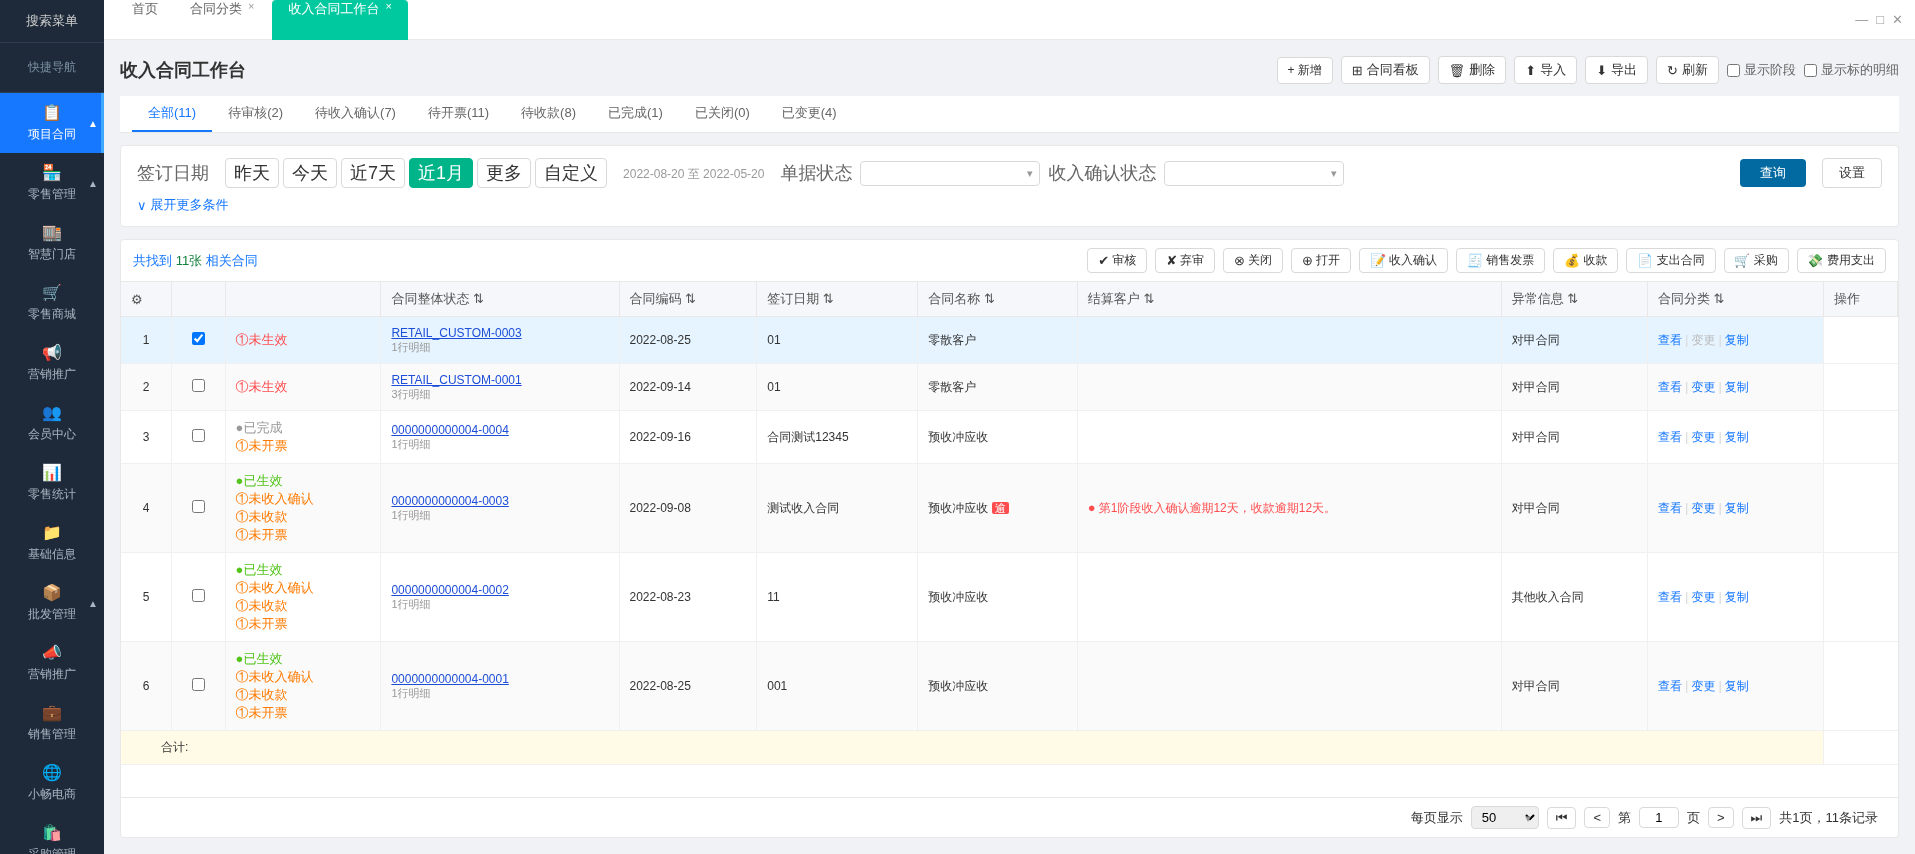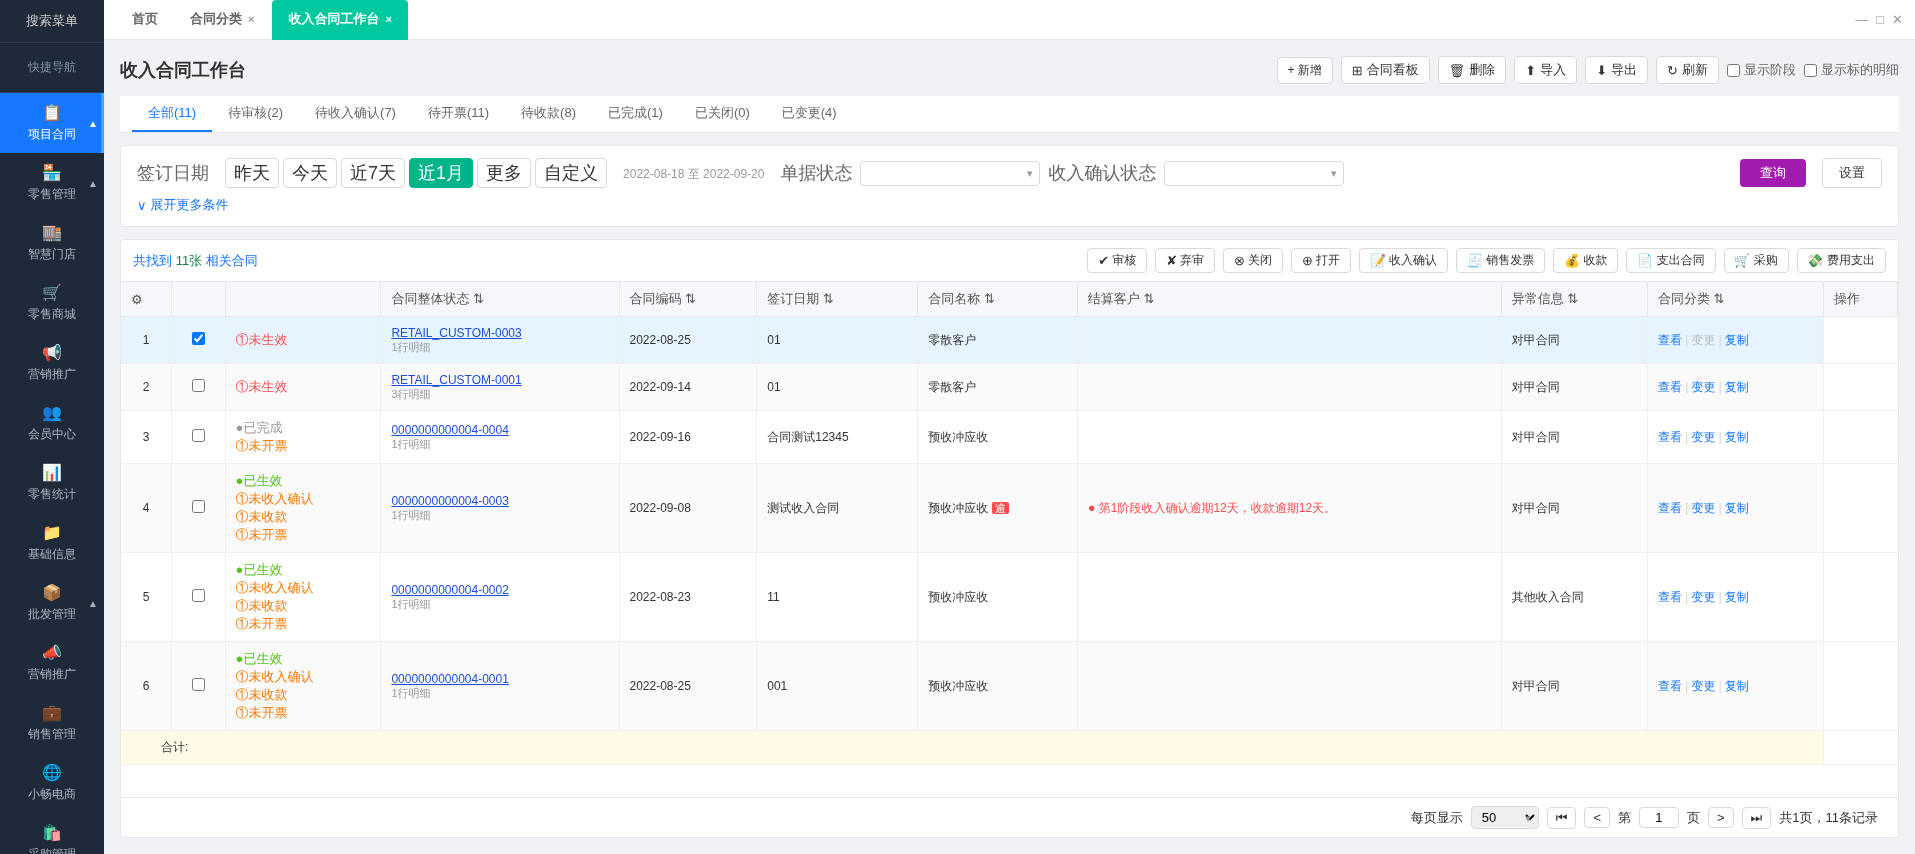--- a/index.html
+++ b/index.html
@@ -15,21 +15,21 @@
     .sidebar-item.active::after { content: ''; position: absolute; right: 0; top: 0; width: 3px; height: 100%; background: #40a9ff; }
     .sidebar-item-icon { font-size: 16px; margin-bottom: 4px; }
     .sidebar-item-label { font-size: 12px; text-align: center; }
     .sidebar-arrow { font-size: 10px; position: absolute; right: 6px; top: 50%; transform: translateY(-50%); }
 
     
     .main { flex: 1; display: flex; flex-direction: column; overflow: hidden; }
 
     
     .tab-bar { background: #fff; border-bottom: 1px solid #e8e8e8; display: flex; align-items: center; padding: 0 12px; height: 40px; flex-shrink: 0; }
-    .tab-item { padding: 0 16px; height: 40px; display: flex; align-items: center; cursor: pointer; font-size: 13px; color: #666; border-bottom: 2px solid transparent; white-space: nowrap; font-weight: bold; }
+    .tab-item { padding: 0 16px; height: 40px; display: flex; align-items: flex-start; cursor: pointer; font-size: 13px; color: #666; border-bottom: 2px solid transparent; white-space: nowrap; }
     .tab-item .tab-close { margin-left: 6px; color: #999; font-size: 11px; cursor: pointer; }
     .tab-item.highlighted { background: #00c9a0; color: #fff; border-radius: 4px 4px 0 0; margin: 0 2px; }
     .tab-item.highlighted .tab-close { color: #fff; }
     .window-controls { margin-left: auto; display: flex; gap: 8px; color: #999; cursor: pointer; font-size: 14px; }
 
     
     .content { flex: 1; overflow: auto; padding: 16px; display: flex; flex-direction: column; gap: 12px; }
 
     
     .page-header { display: flex; align-items: center; justify-content: space-between; }
@@ -49,21 +49,21 @@
     .filter-row { display: flex; align-items: center; gap: 16px; flex-wrap: wrap; }
     .filter-label { color: #666; font-size: 18px; white-space: nowrap; }
     .date-buttons { display: flex; align-items: center; gap: 4px; }
     .date-btn { padding: 2px 8px; border: 1px solid #d9d9d9; border-radius: 4px; background: #fff; cursor: pointer; font-size: 18px; color: #333; }
     .date-btn.active { background: #00b48a; color: #fff; border-color: #00b48a; }
     .date-range { font-size: 12px; color: #999; margin-top: 2px; }
     .filter-select-group { display: flex; align-items: center; gap: 8px; flex: 1; }
     .filter-select { border: 1px solid #d9d9d9; border-radius: 4px; padding: 4px 24px 4px 8px; font-size: 13px; color: #333; background: #fff; min-width: 180px; cursor: pointer; appearance: none; position: relative; }
     .select-wrapper { position: relative; display: inline-block; }
     .select-wrapper::after { content: '▾'; position: absolute; right: 8px; top: 50%; transform: translateY(-50%); color: #999; pointer-events: none; font-size: 11px; }
-    .query-btn { padding: 5px 20px; background: #a21caf; color: #fff; border: none; border-radius: 4px; cursor: pointer; font-size: 13px; }
+    .query-btn { padding: 5px 20px; background: #0369a1; color: #fff; border: none; border-radius: 4px; cursor: pointer; font-size: 13px; }
     .set-btn { padding: 5px 16px; background: #fff; color: #333; border: 1px solid #d9d9d9; border-radius: 4px; cursor: pointer; font-size: 13px; }
     .expand-btn { display: flex; align-items: center; gap: 4px; color: #1677ff; cursor: pointer; font-size: 12px; margin-top: 8px; }
 
     
     .table-area { background: #fff; border: 1px solid #e8e8e8; border-radius: 4px; flex: 1; display: flex; flex-direction: column; overflow: hidden; }
     .table-toolbar { display: flex; align-items: center; justify-content: space-between; padding: 8px 12px; border-bottom: 1px solid #e8e8e8; }
     .table-info { color: #666; font-size: 13px; }
     .table-info span { color: #1677ff; }
     .table-actions { display: flex; gap: 8px; flex-wrap: wrap; }
     .action-btn { display: flex; align-items: center; gap: 3px; padding: 3px 10px; border: 1px solid #d9d9d9; border-radius: 4px; background: #fff; cursor: pointer; font-size: 12px; color: #333; white-space: nowrap; }
@@ -256,21 +256,21 @@
         <span class="filter-label">签订日期</span>
         <div class="date-buttons">
           <button class="date-btn">昨天</button>
           <button class="date-btn">今天</button>
           <button class="date-btn">近7天</button>
           <button class="date-btn active">近1月</button>
           <button class="date-btn">更多</button>
           <button class="date-btn">自定义</button>
         </div>
         <div>
-          <div class="date-range">2022-08-18 至 2022-09-20</div>
+          <div class="date-range">2022-08-20 至 2022-05-20</div>
         </div>
         <div class="filter-select-group">
           <span class="filter-label">单据状态</span>
           <div class="select-wrapper">
             <select class="filter-select"></select>
           </div>
           <span class="filter-label">收入确认状态</span>
           <div class="select-wrapper">
             <select class="filter-select"></select>
           </div>

